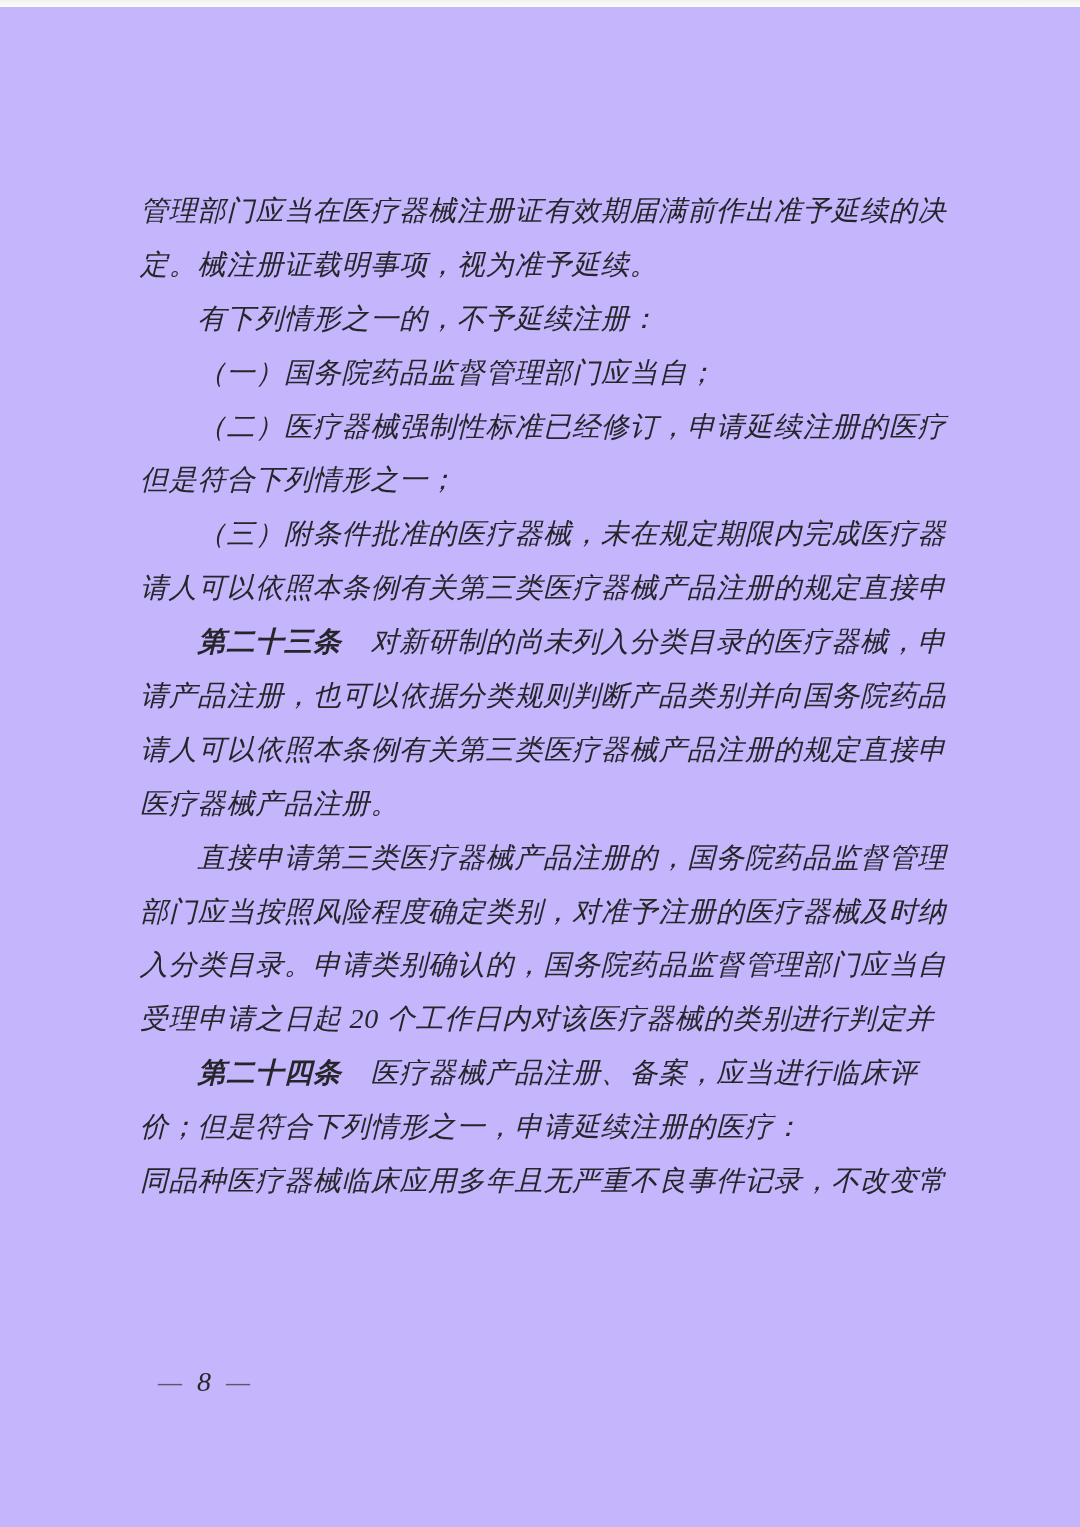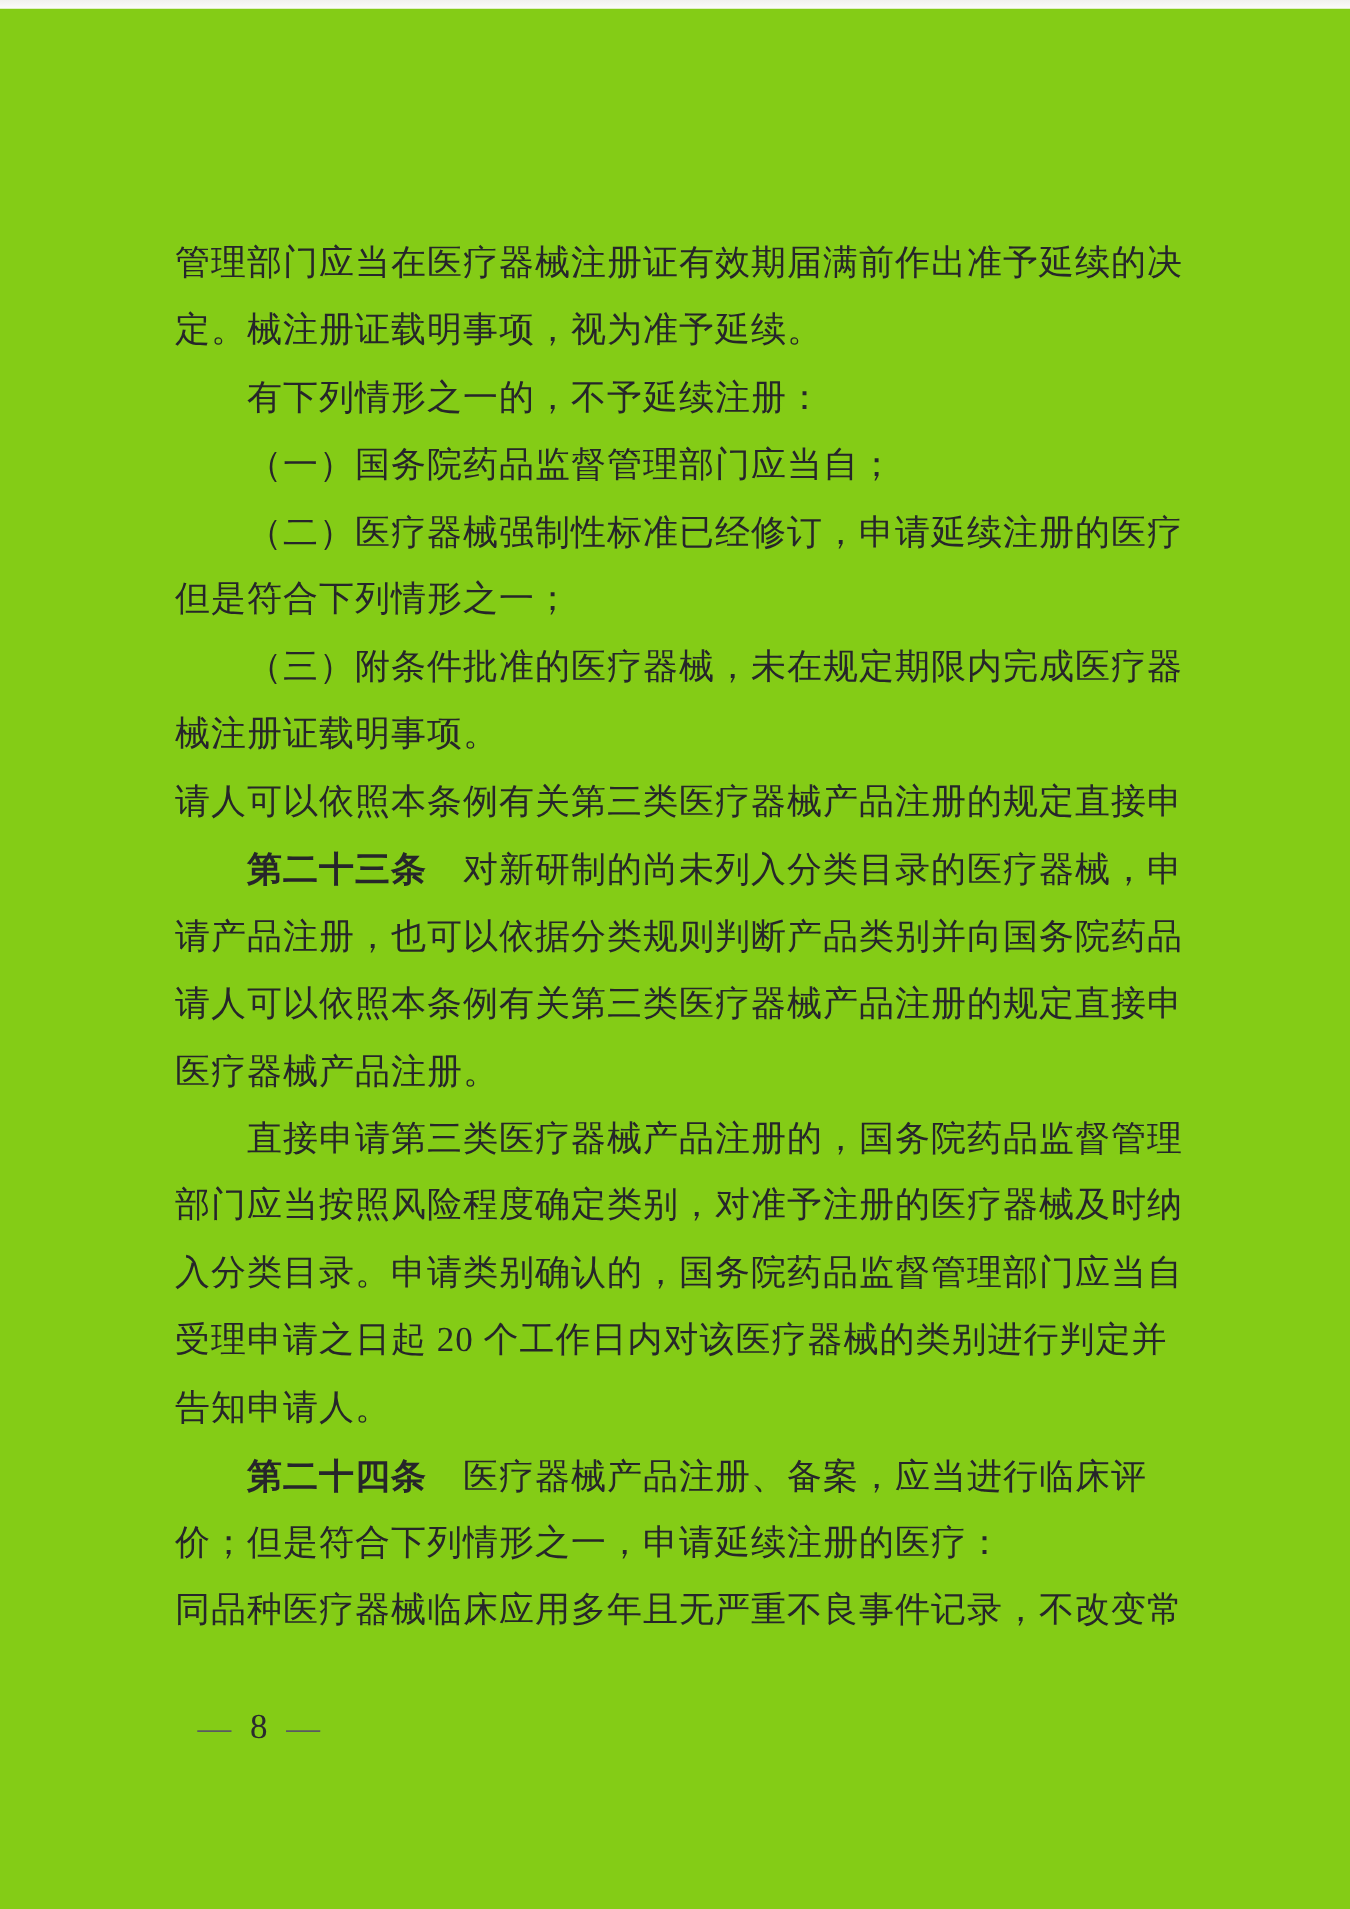--- a/index.html
+++ b/index.html
@@ -61,42 +61,40 @@
   }
   .footer .pagenum {
     color: #2a2a2e;
     font-size: 28px;
     line-height: 36px;
   }
 </style>
 </head>
 <body>
 
-<div class="page" style="background: #84cc16; color: rgb(38, 38, 42);">
+<div class="page" style="background: #c4b5fd; color: rgb(38, 38, 42); font-style: italic;">
   <div class="scan-edge"></div>
 
   <div class="text-body">
       <div class="line"><span class="seg">管理部门应当在医疗器械注册证有效期届满前作出准予延续的决</span></div>
       <div class="line"><span class="seg">定。械注册证载明事项，视为准予延续。</span></div>
       <div class="line indent"><span class="seg">有下列情形之一的，不予延续注册：</span></div>
       <div class="line indent"><span class="seg">（一）国务院药品监督管理部门应当自；</span></div>
       <div class="line indent"><span class="seg">（二）医疗器械强制性标准已经修订，申请延续注册的医疗</span></div>
       <div class="line"><span class="seg">但是符合下列情形之一；</span></div>
       <div class="line indent"><span class="seg">（三）附条件批准的医疗器械，未在规定期限内完成医疗器</span></div>
-      <div class="line"><span class="seg">械注册证载明事项。</span></div>
       <div class="line"><span class="seg">请人可以依照本条例有关第三类医疗器械产品注册的规定直接申</span></div>
       <div class="line indent"><span class="seg bold">第二十三条</span><span class="seg">　对新研制的尚未列入分类目录的医疗器械，申</span></div>
       <div class="line"><span class="seg">请产品注册，也可以依据分类规则判断产品类别并向国务院药品</span></div>
       <div class="line"><span class="seg">请人可以依照本条例有关第三类医疗器械产品注册的规定直接申</span></div>
       <div class="line"><span class="seg">医疗器械产品注册。</span></div>
       <div class="line indent"><span class="seg">直接申请第三类医疗器械产品注册的，国务院药品监督管理</span></div>
       <div class="line"><span class="seg">部门应当按照风险程度确定类别，对准予注册的医疗器械及时纳</span></div>
       <div class="line"><span class="seg">入分类目录。申请类别确认的，国务院药品监督管理部门应当自</span></div>
       <div class="line"><span class="seg">受理申请之日起 20 个工作日内对该医疗器械的类别进行判定并</span></div>
-      <div class="line"><span class="seg">告知申请人。</span></div>
       <div class="line indent"><span class="seg bold">第二十四条</span><span class="seg">　医疗器械产品注册、备案，应当进行临床评</span></div>
       <div class="line"><span class="seg">价；但是符合下列情形之一，申请延续注册的医疗：</span></div>
       <div class="line"><span class="seg">同品种医疗器械临床应用多年且无严重不良事件记录，不改变常</span></div>
     </div>
 
   <div class="footer">
     <span class="dash">—</span>
     <span class="pagenum">8</span>
     <span class="dash">—</span>
   </div>

